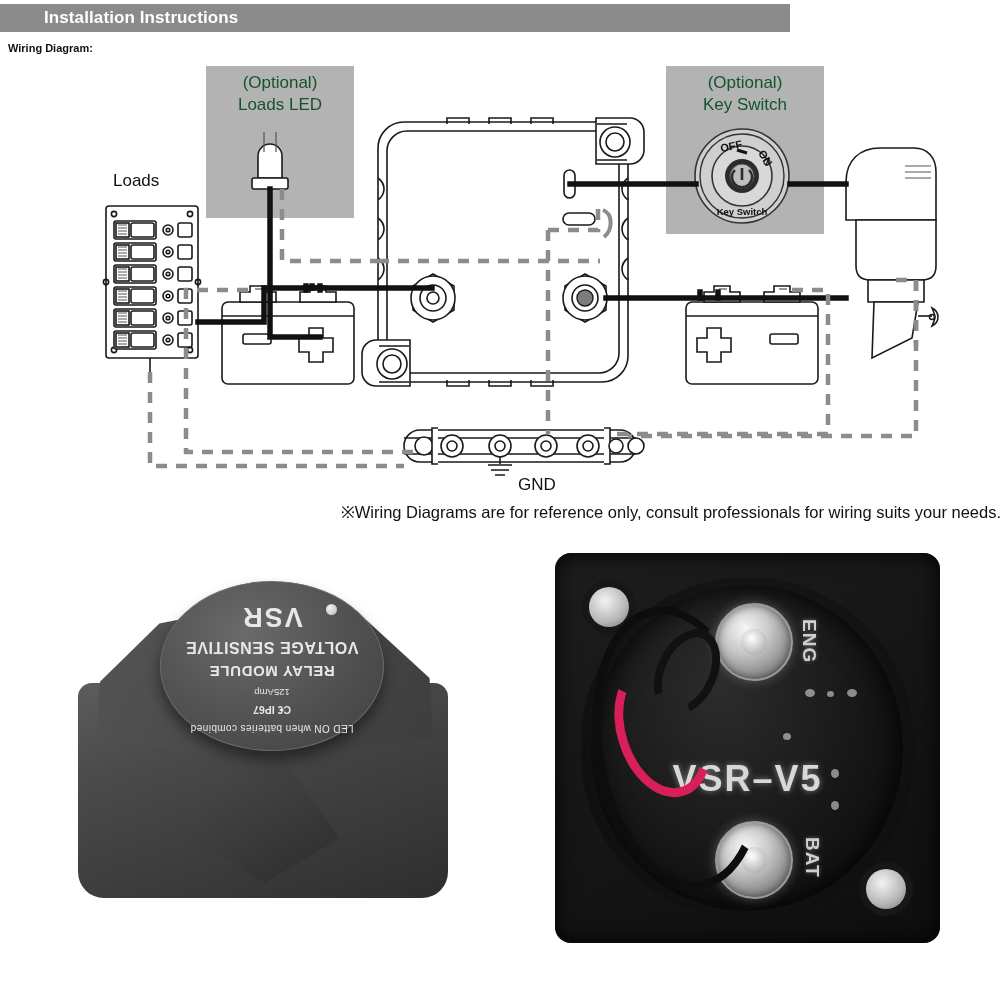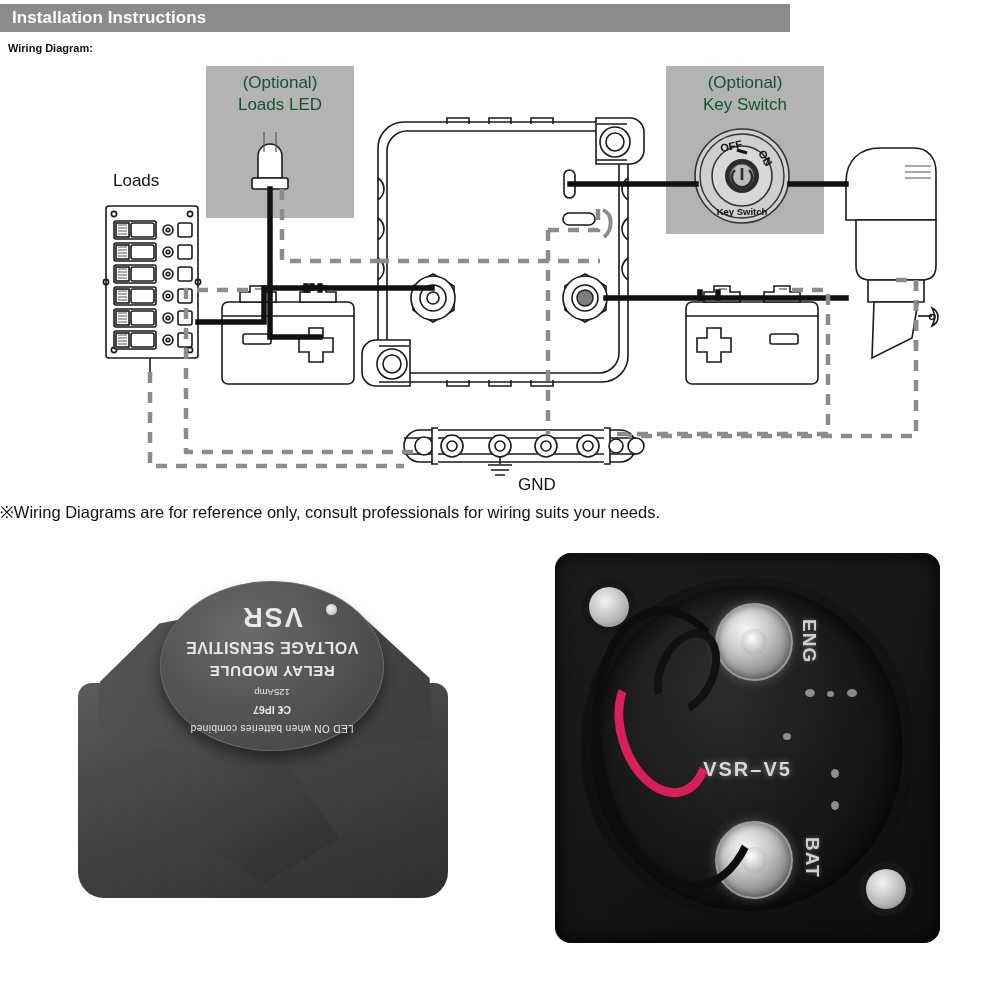--- a/index.html
+++ b/index.html
@@ -11,21 +11,21 @@
     position:relative;
   }
   
   .header-bar{
     position:absolute;left:0;top:4px;width:790px;height:28px;
     background:#8b8b8b;
     display:flex;align-items:center;
   }
   .header-bar .title{
     color:#ffffff;font-size:17px;font-weight:bold;
-    padding-left:12px;letter-spacing:0.1px;
+    padding-left:24px;letter-spacing:0.1px;margin-left:20px;
   }
   .section-label{
     position:absolute;left:8px;top:42px;
     font-size:11px;font-weight:bold;color:#111;
   }
 
   
   #diagram{
     position:absolute;left:0;top:58px;width:1001px;height:460px;
   }
@@ -35,21 +35,21 @@
   .opt-caption{
     position:absolute;text-align:center;color:#14532d;
     font-size:17px;line-height:22px;width:100%;
     pointer-events:none;
   }
   .plain-label{
     position:absolute;color:#111;font-size:17px;
   }
   .note{
     position:absolute;left:0;top:500px;width:1001px;
-    text-align:left;font-size:16.5px;color:#111;
+    text-align:right;font-size:16.5px;color:#111;
   }
 
   
   .photos{position:absolute;left:0;top:528px;width:1001px;height:473px;}
 
   .photo-left{position:absolute;left:40px;top:5px;width:440px;height:400px;}
   .photo-right{position:absolute;left:555px;top:25px;width:385px;height:390px;}
 
   
   .housing-body{
@@ -125,21 +125,21 @@
     background:radial-gradient(circle at 40% 35%,#fff,#9b9b9b);
   }
   .term-label{
     position:absolute;color:#cfcfcf;font-size:19px;font-weight:bold;letter-spacing:1px;
     writing-mode:vertical-rl;text-shadow:0 0 4px rgba(255,255,255,.35);
   }
   .mod-id{
     position:absolute;left:0;width:100%;text-align:center;color:#d8d8d8;
     text-shadow:0 0 6px rgba(255,255,255,.45);
   }
-  .mod-id1{top:205px;font-size:20px;font-weight:bold;letter-spacing:2px;}
+  .mod-id1{top:205px;font-size:36px;font-weight:bold;letter-spacing:2px;}
   .mod-id2{top:240px;font-size:21px;letter-spacing:1px;}
   .wire-red{
     position:absolute;left:62px;top:108px;width:74px;height:120px;
     border:9px solid #d81f5a;border-radius:50%;
     border-right-color:transparent;border-top-color:transparent;
     transform:rotate(-18deg);
   }
   .wire-blk1{
     position:absolute;left:40px;top:52px;width:150px;height:270px;
     border:8px solid #0d0d0d;border-radius:50%;

